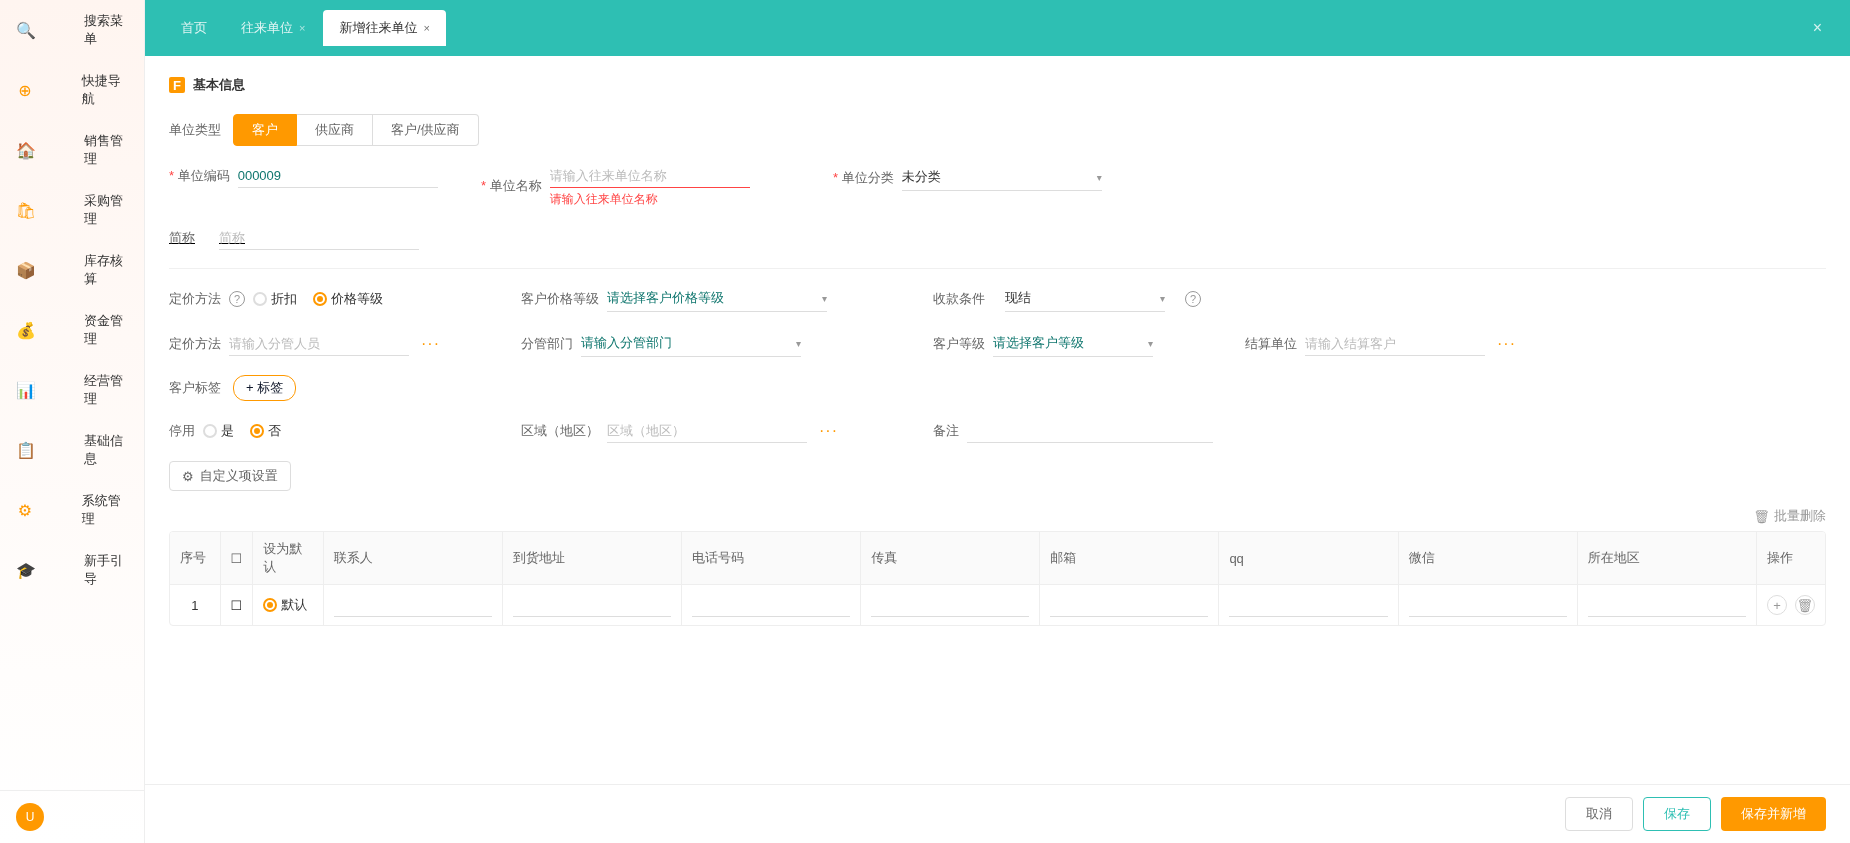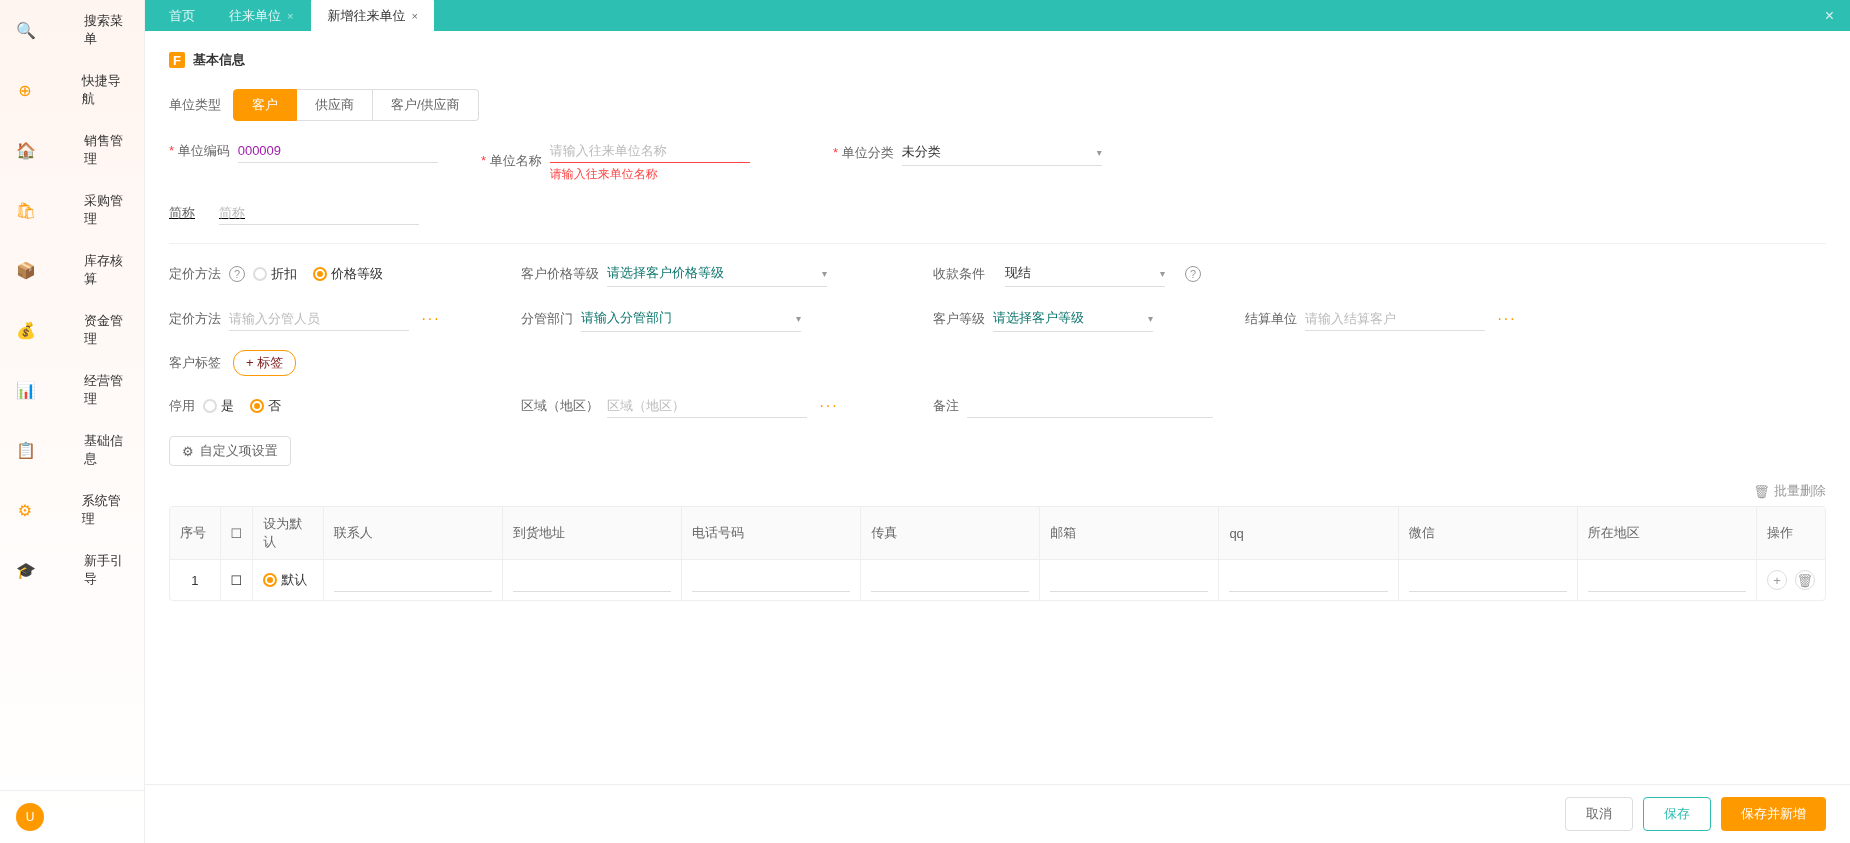--- a/index.html
+++ b/index.html
@@ -59,22 +59,22 @@
       display: flex;
       flex-direction: column;
       overflow: hidden;
     }
 
     
     .tab-bar {
       display: flex;
       align-items: center;
       background: #2ebfb3;
-      height: 31px;
-      padding: 0 8px;
+      height: 56px;
+      padding: 0 20px;
       gap: 2px;
     }
     .tab {
       display: flex;
       align-items: center;
       gap: 6px;
       padding: 6px 16px;
       border-radius: 4px 4px 0 0;
       cursor: pointer;
       color: rgba(255,255,255,0.85);
@@ -155,21 +155,21 @@
     .form-label.required::before {
       content: '* ';
       color: #f44;
     }
     .form-input {
       border: none;
       border-bottom: 1px solid #ddd;
       outline: none;
       padding: 4px 0;
       font-size: 13px;
-      color: #a21caf;
+      color: #0f766e;
       background: transparent;
       flex: 1;
       min-width: 0;
     }
     .form-input.error { border-bottom-color: #f44; }
     .form-input::placeholder { color: #bbb; }
     .form-select {
       display: flex;
       align-items: center;
       border-bottom: 1px solid #ddd;
@@ -250,21 +250,21 @@
     .radio-label { font-size: 13px; color: #333; }
 
     
     .tag-button {
       display: inline-flex;
       align-items: center;
       gap: 4px;
       border: 1px solid #f90;
       border-radius: 12px;
       padding: 3px 12px;
-      color: #7f1d1d;
+      color: #0f172a;
       font-size: 12px;
       cursor: pointer;
       background: white;
     }
 
     
     .help-icon {
       width: 16px;
       height: 16px;
       border-radius: 50%;

